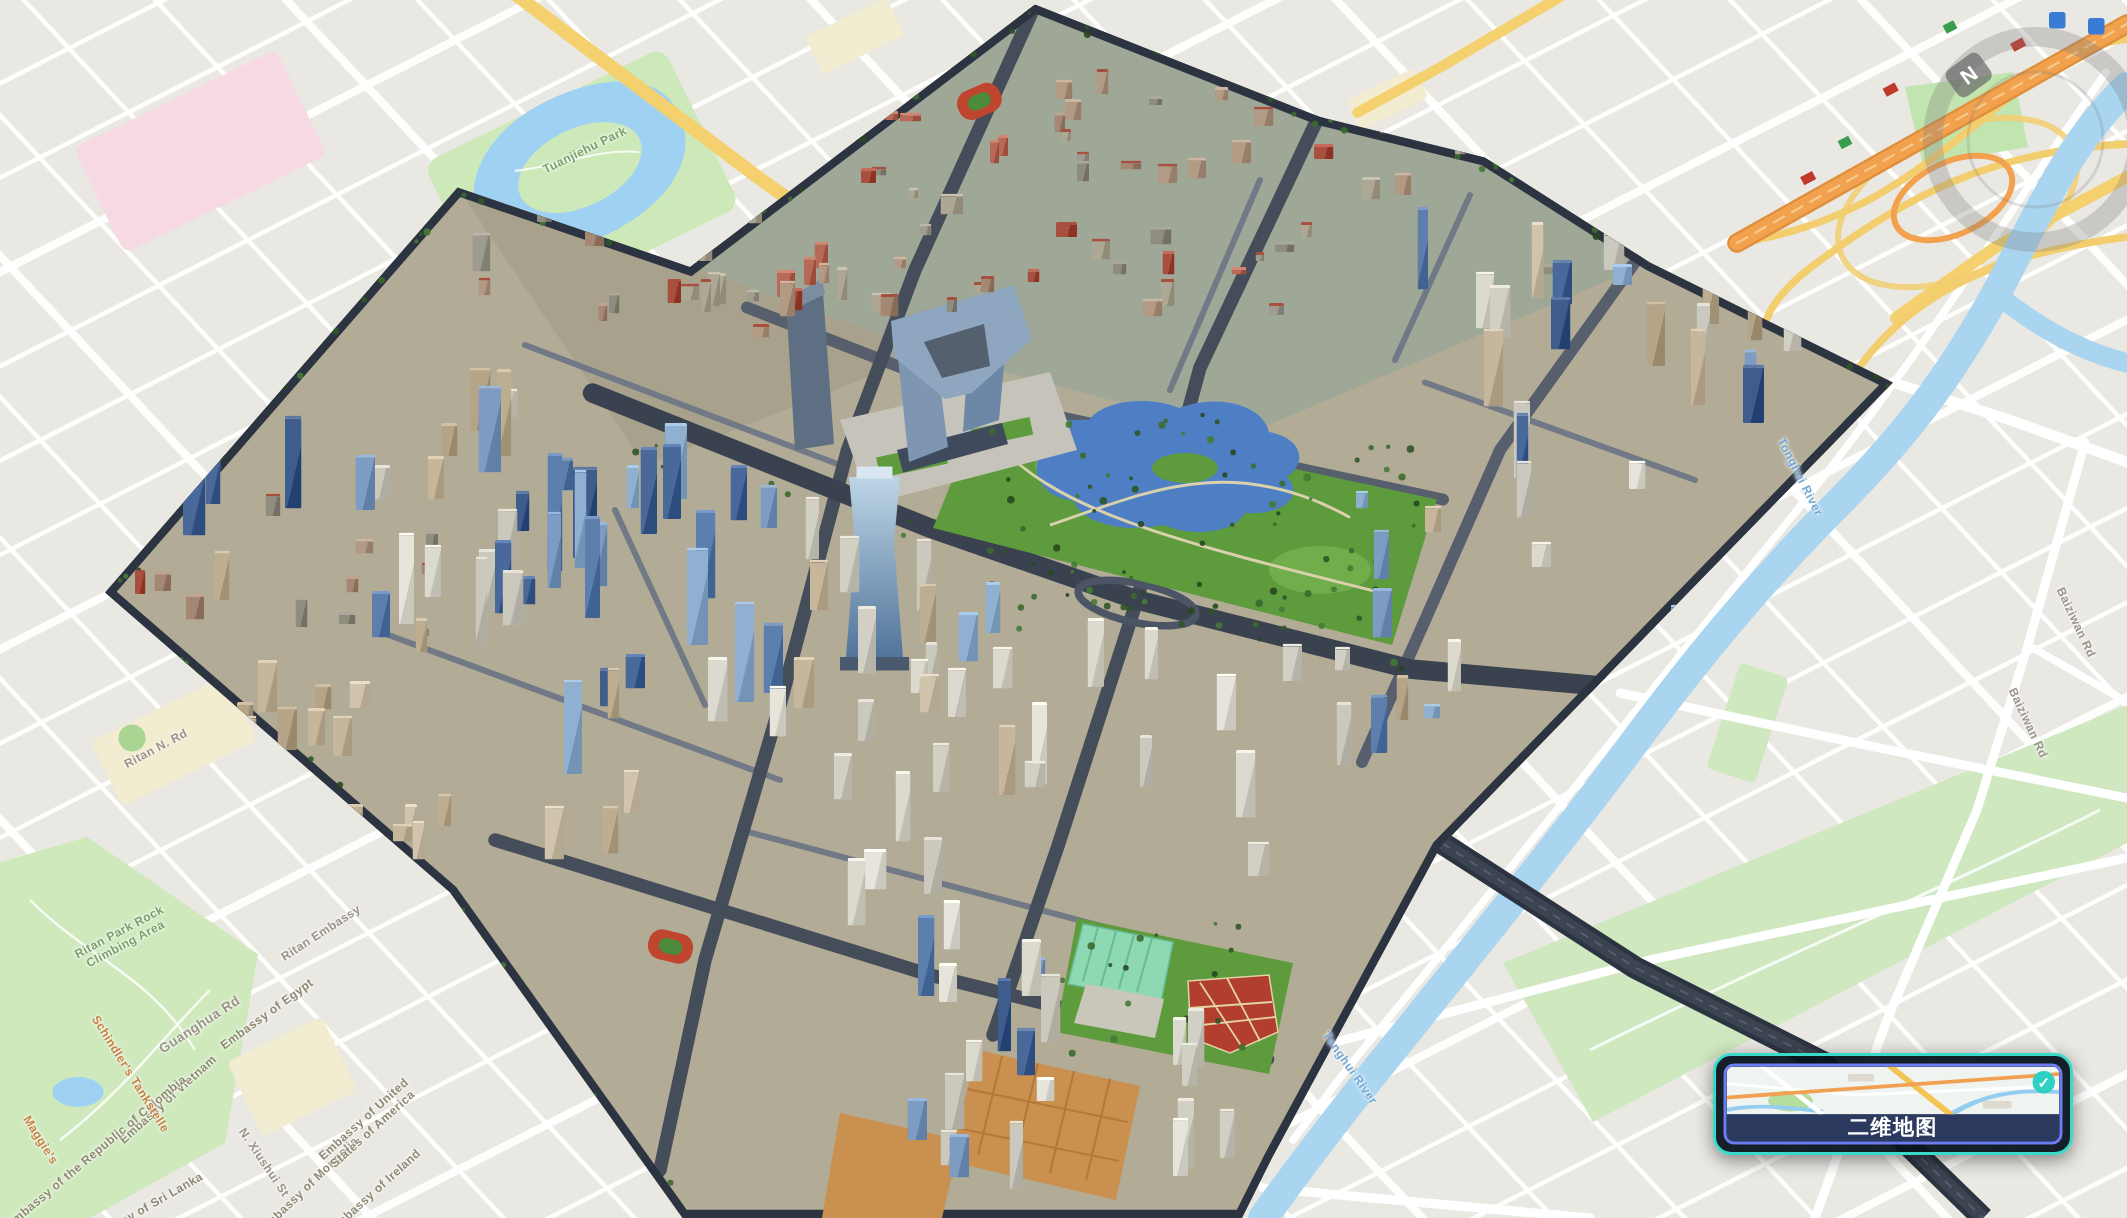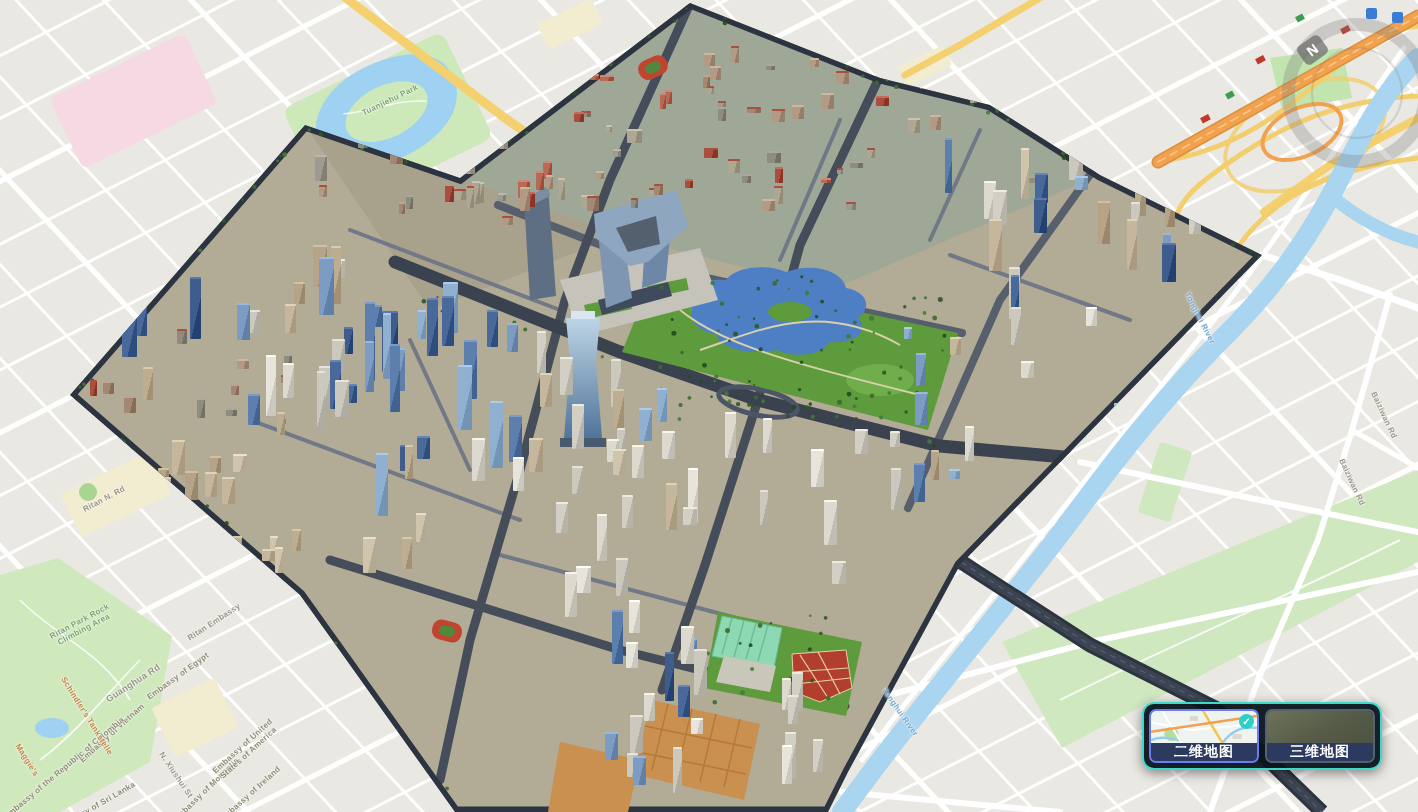--- a/index.html
+++ b/index.html
@@ -832,18 +832,14 @@
           <path d="M10,-2 L30,32" stroke="#ffffff" stroke-width="2" fill="none"></path>
           <path d="M50,-2 L70,32" stroke="#f4c453" stroke-width="2.5" fill="none"></path>
           <path d="M-2,21 L104,5" stroke="#f0a050" stroke-width="2.5" fill="none"></path>
           <rect x="38" y="5" width="8" height="5" fill="#ddd9d0"></rect>
           <rect x="80" y="23" width="9" height="5" fill="#ddd9d0"></rect>
         </svg>
         <div class="check">✓</div>
       </div>
       <div class="mode-label">二维地图</div>
     </div>
-    <div class="mode-card">
-      <div class="thumb thumb-3d"></div>
-      <div class="mode-label">三维地图</div>
-    </div>
   </div>
 </div>
 
 </body></html>

